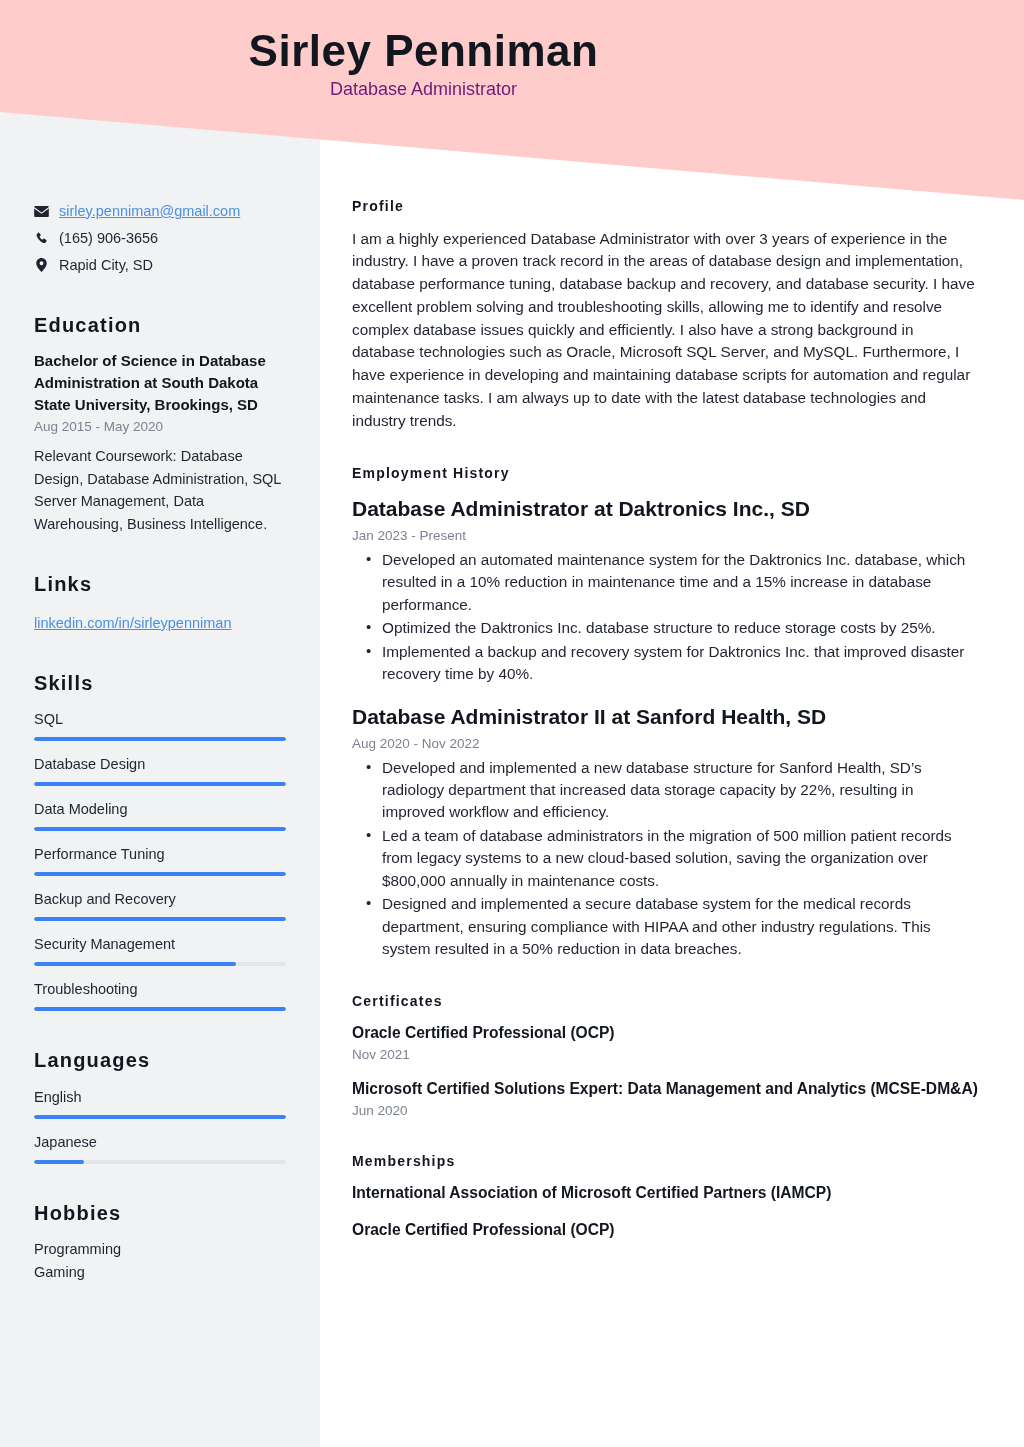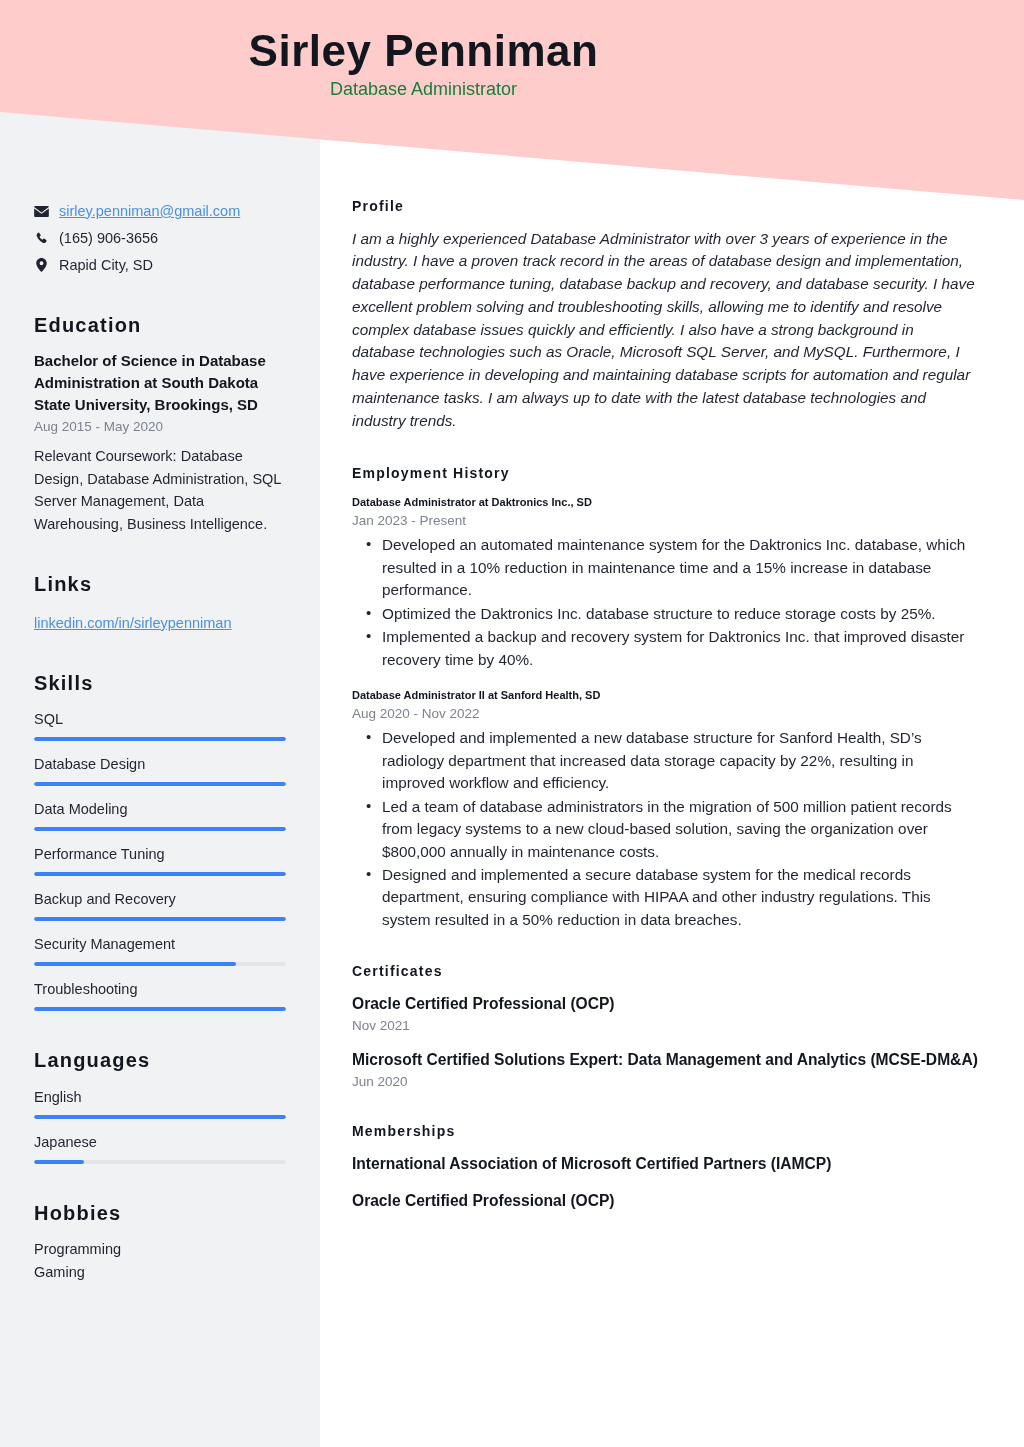--- a/index.html
+++ b/index.html
@@ -57,21 +57,21 @@
 
   #banner-text .name {
     font-size: 44px;
     font-weight: bold;
     letter-spacing: 0.5px;
     color: #12161f;
     line-height: 1.15;
   }
   #banner-text .role {
     font-size: 18px;
-    color: #15803d;
+    color: #701a75;
     margin-top: 2px;
   }
 
   
   #columns {
     position: absolute;
     left: 0; top: 0;
     width: 1024px; height: 1447px;
     display: flex;
     z-index: 2;
@@ -178,27 +178,26 @@
     letter-spacing: 1.2px;
     color: #12161f;
     margin-bottom: 11px;
   }
   .section { margin-bottom: 30px; }
 
   .profile-text {
     font-size: 15.3px;
     line-height: 1.49;
     text-align: left;
-    font-style: italic;
   }
 
   .job { margin-bottom: 16px; }
   .job-title {
     font-weight: bold;
-    font-size: 11px;
+    font-size: 21px;
     color: #12161f;
   }
   .job-date {
     font-size: 13.5px;
     color: #7c8291;
     margin-top: 1px;
     margin-bottom: 3px;
   }
   .job-bullets {
     list-style: none;

